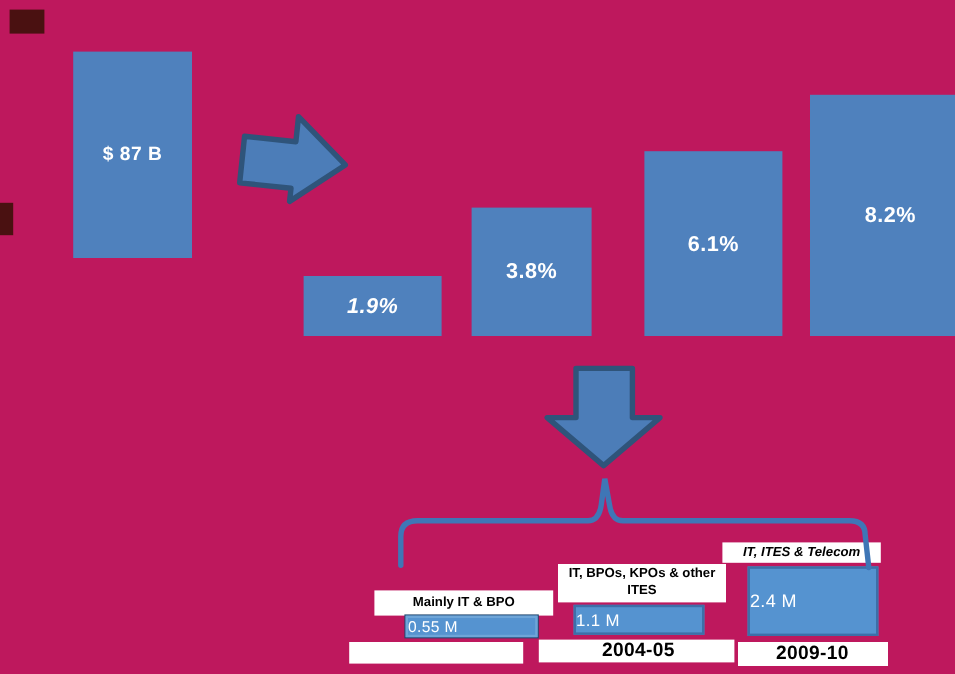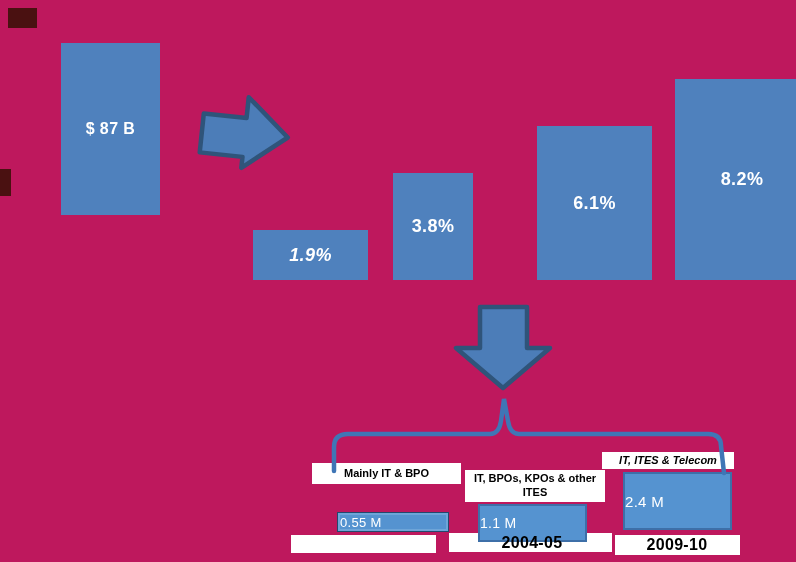--- a/index.html
+++ b/index.html
@@ -27,21 +27,21 @@
     background: #4f81bd;
     color: #ffffff;
     font-weight: bold;
     display: flex;
     align-items: center;
     justify-content: center;
     letter-spacing: 0.4px;
   }
   .bar-revenue { left: 61px;  top: 43px;  width: 99px;  height: 172px; font-size: 16px; }
   .bar-p1      { left: 253px; top: 230px; width: 115px; height: 50px;  font-size: 18px; font-style: italic; }
-  .bar-p2      { left: 393px; top: 173px; width: 80px; height: 107px; font-size: 18px; }
+  .bar-p2      { left: 393px; top: 173px; width: 100px; height: 107px; font-size: 18px; }
   .bar-p3      { left: 537px; top: 126px; width: 115px; height: 154px; font-size: 18px; }
   .bar-p4      { left: 675px; top: 79px;  width: 134px; height: 201px; font-size: 18px; align-items: center; }
 
   
   .overlay {
     left: 0; top: 0;
     width: 796px; height: 562px;
     z-index: 5;
     pointer-events: none;
   }
@@ -52,37 +52,37 @@
     color: #000000;
     font-weight: bold;
     font-size: 11px;
     line-height: 1.25;
     display: flex;
     align-items: center;
     justify-content: center;
     text-align: center;
     z-index: 2;
   }
-  .lbl-1 { left: 312px; top: 463px; width: 149px; height: 21px; }
+  .lbl-1 { left: 312px; top: 492px; width: 149px; height: 21px; }
   .lbl-2 { left: 465px; top: 470px; width: 140px; height: 32px; }
   .lbl-3 { left: 602px; top: 452px; width: 132px; height: 17px; font-style: italic; }
 
   .minibar {
     background: #5593d0;
     border: 2px solid #3d6fa8;
     box-sizing: border-box;
     color: #ffffff;
     display: flex;
     align-items: center;
     justify-content: flex-start;
     z-index: 2;
     letter-spacing: 0.3px;
   }
   .mini-1 { left: 338px; top: 513px; width: 110px; height: 18px; font-size: 13px; border-color: #6ea5d8; box-shadow: 0 0 0 1px #24486e; }
-  .mini-2 { left: 478px; top: 504px; width: 109px; height: 38px; font-size: 14px; }
+  .mini-2 { left: 478px; top: 504px; width: 109px; height: 25px; font-size: 14px; }
   .mini-3 { left: 623px; top: 472px; width: 109px; height: 58px; font-size: 15px; }
 
   .yearstrip { background: #ffffff; z-index: 1; }
   .strip-1 { left: 291px; top: 535px; width: 145px; height: 18px; }
   .strip-2 { left: 449px; top: 533px; width: 163px; height: 19px; }
   .strip-3 { left: 615px; top: 535px; width: 125px; height: 20px; }
 
   .yeartext {
     color: #000000;
     font-weight: bold;

